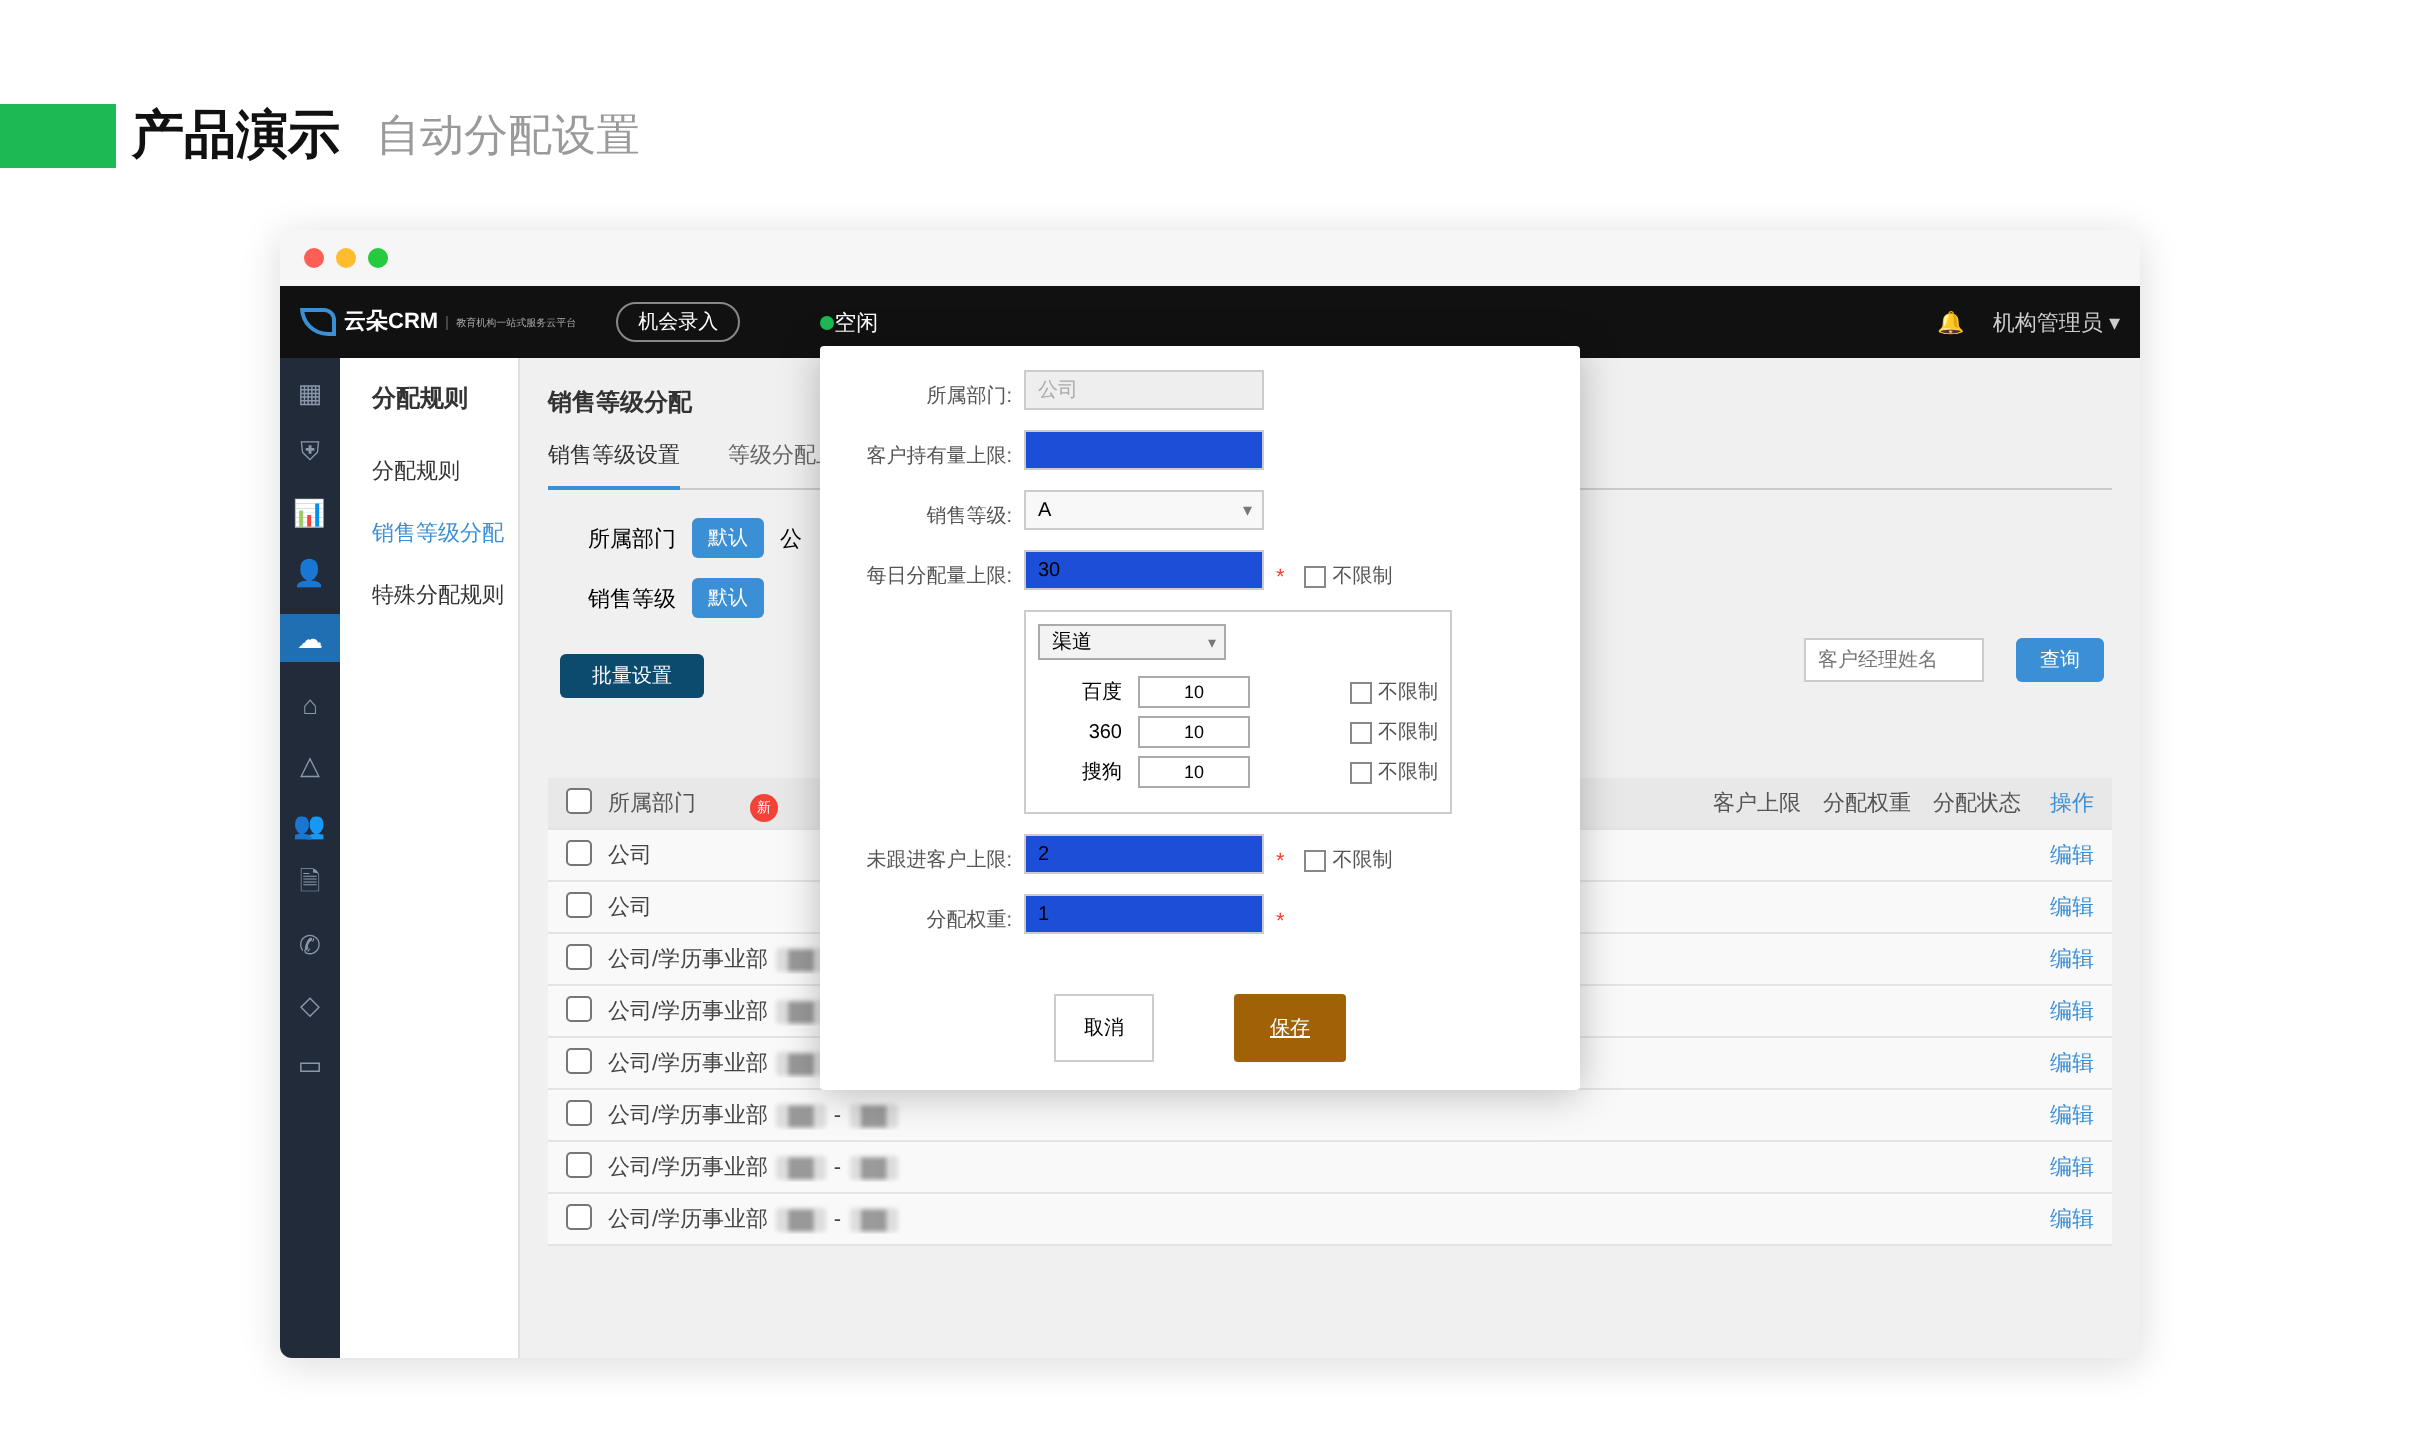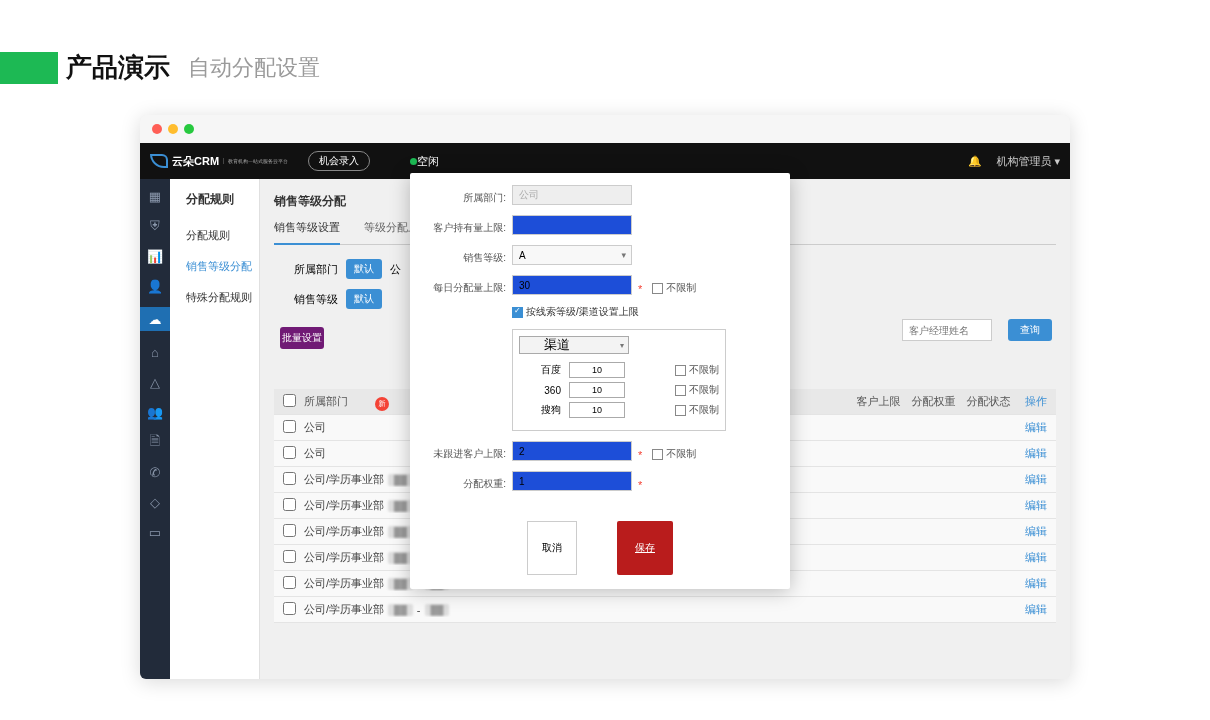--- a/index.html
+++ b/index.html
@@ -46,21 +46,21 @@
 .side-item.active { color: #3b8fd4; }
 
 .content { flex: 1; background: #f0f0f0; position: relative; padding: 10px 14px;}
 .content-title { font-size: 12px; font-weight: 700; color: #333; margin-bottom: 10px; padding-top: 4px;}
 .tab-bar { display: flex; gap: 24px; border-bottom: 1px solid #ccc; margin-bottom: 14px; }
 .tab { font-size: 11px; color: #666; padding-bottom: 8px; cursor: pointer; }
 .tab.active { color: #333; border-bottom: 2px solid #3b8fd4; margin-bottom: -1px; }
 
 .form-row-inline { display: flex; align-items: center; gap: 8px; font-size: 11px; margin-bottom: 10px; }
 .blue-pill { background: #3b8fd4; color: #fff; padding: 3px 8px; border-radius: 3px; font-size: 10px; cursor: pointer; border: none; }
-.darkblue-pill { background: #701a75; color: #fff; padding: 4px 2px; border-radius: 3px; font-size: 10px; cursor: pointer; border: none; }
+.darkblue-pill { background: #0c4a6e; color: #fff; padding: 4px 16px; border-radius: 3px; font-size: 10px; cursor: pointer; border: none; }
 .search-area { position: absolute; right: 18px; top: 140px; display: flex; gap: 16px; }
 .search-input { width: 90px; height: 22px; border: 1px solid #ccc; font-size: 10px; padding: 0 6px; background: #fff;}
 .query-btn { background: #3b8fd4; color: #fff; border: none; padding: 0 12px; height: 22px; font-size: 10px; border-radius: 3px; cursor: pointer; }
 
 .data-table { width: 100%; margin-top: 40px; font-size: 11px; color: #444; }
 .th-row, .td-row { display: flex; align-items: center; background: #fff; border-bottom: 1px solid #e4e4e4; height: 26px; }
 .th-row { background: #e8e8e8; font-weight: 400; color: #555;}
 .td-row { background: #f9f9f9; }
 .cell-check { width: 30px; text-align: center; }
 .cell-dept { width: 180px; overflow: hidden; white-space: nowrap; display: flex; align-items: center; gap: 4px;}
@@ -80,28 +80,28 @@
 .minput { width: 120px; height: 20px; border: 1px solid #ccc; padding: 0 6px; font-size: 10px; background: #1d4ed8;}
 .minput.disabled { background: #eee; color: #aaa; }
 .mselect { width: 120px; height: 20px; border: 1px solid #ccc; font-size: 10px; background: #f8f8f8; position: relative; padding: 0 6px; display: flex; align-items: center;}
 .mselect::after { content: "▾"; position: absolute; right: 5px; font-size: 9px; color: #777;}
 .star { color: #f44336; margin-left: 6px; }
 .chk-label { display: flex; align-items: center; gap: 3px; margin-left: 10px; font-size: 10px; color: #555;}
 .chk { width: 11px; height: 11px; border: 1px solid #888; background: #fff; cursor: pointer; }
 .chk.checked { background: #3b8fd4; border-color: #3b8fd4; position: relative;}
 .chk.checked::after { content: "✓"; color: #fff; font-size: 8px; position: absolute; left: 1px; top: -2px;}
 .channel-box { margin-left: 84px; width: 214px; border: 1px solid #ccc; padding: 4px 0 10px 0; background: #fff;}
-.channel-select { margin: 2px 6px 6px 6px; height: 18px; border: 1px solid #aaa; font-size: 13px; background: #f3f3f3; position: relative; padding: 0 24px; display: flex; align-items: center; width: 110px;}
+.channel-select { margin: 2px 6px 6px 6px; height: 18px; border: 1px solid #aaa; font-size: 10px; background: #f3f3f3; position: relative; padding: 0 6px; display: flex; align-items: center; width: 94px;}
 .channel-select::after { content: "▾"; position: absolute; right: 4px; font-size: 8px; color: #777;}
 .channel-row { display: flex; align-items: center; padding: 2px 6px; font-size: 10px;}
 .channel-name { width: 50px; text-align: right; padding-right: 8px;}
 .channel-input { width: 56px; height: 16px; border: 1px solid #aaa; font-size: 9px; text-align: center; margin-right: 40px;}
 .modal-footer { display: flex; justify-content: center; gap: 40px; padding: 8px 0 14px; }
 .btn-cancel { border: 1px solid #ccc; background: #fff; padding: 4px 14px; font-size: 10px; cursor: pointer; }
-.btn-save { border: none; background: #b91c1c; color: #fff; padding: 20px 18px; font-size: 10px; cursor: pointer; border-radius: 2px; text-decoration: underline;}
+.btn-save { border: none; background: #a16207; color: #fff; padding: 10px 18px; font-size: 10px; cursor: pointer; border-radius: 2px; text-decoration: underline;}
 
 .red-dot-side { position: absolute; left: 115px; top: 218px; width: 14px; height: 14px; background: #f44336; border-radius: 50%; display: flex; align-items: center; justify-content: center; color: #fff; font-size: 7px; z-index: 5; }
 </style>
 </head>
 <body>
 
 <div class="page-header">
   <div class="green-block"></div>
   <div class="page-title">产品演示</div>
   <div class="page-subtitle">自动分配设置</div>
@@ -288,26 +288,20 @@
                 <span>A</span>
               </div>
             </div>
           <div class="mrow">
             <div class="mlabel">每日分配量上限:</div>
             <input class="minput" value="30" style="">
             <span class="star">*</span>
             <label class="chk-label">
                 <span class="chk"></span>
                 <span>不限制</span>
-              </label>
-          </div>
-          <div class="mrow" style="margin-left:84px;">
-            <label class="chk-label" style="margin-left:0">
-                <span class="chk checked"></span>
-                <span style="color:#333;font-weight:500">按线索等级/渠道设置上限</span>
               </label>
           </div>
           <div class="channel-box">
             <div class="channel-select">
                 <span>渠道</span>
               </div>
             <div id="channel-rows">
                 <div class="channel-row">
                   <div class="channel-name">百度</div>
     <input class="channel-input" value="10" style="">

